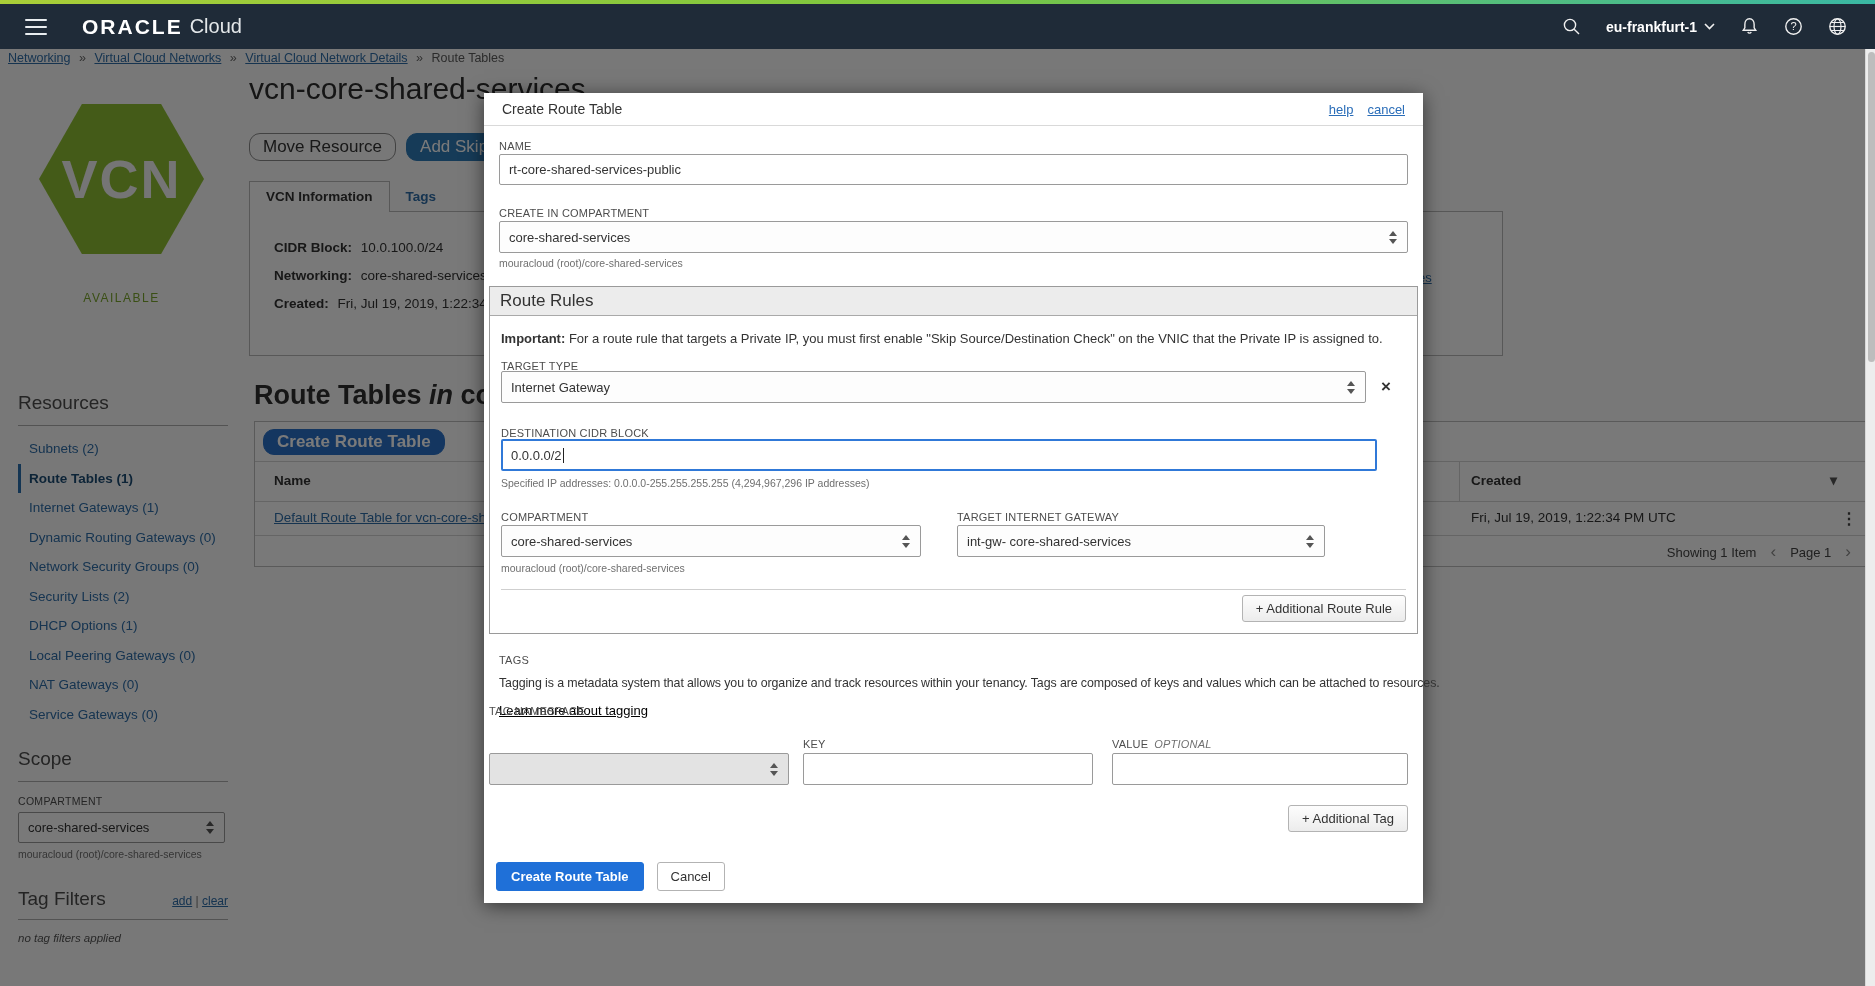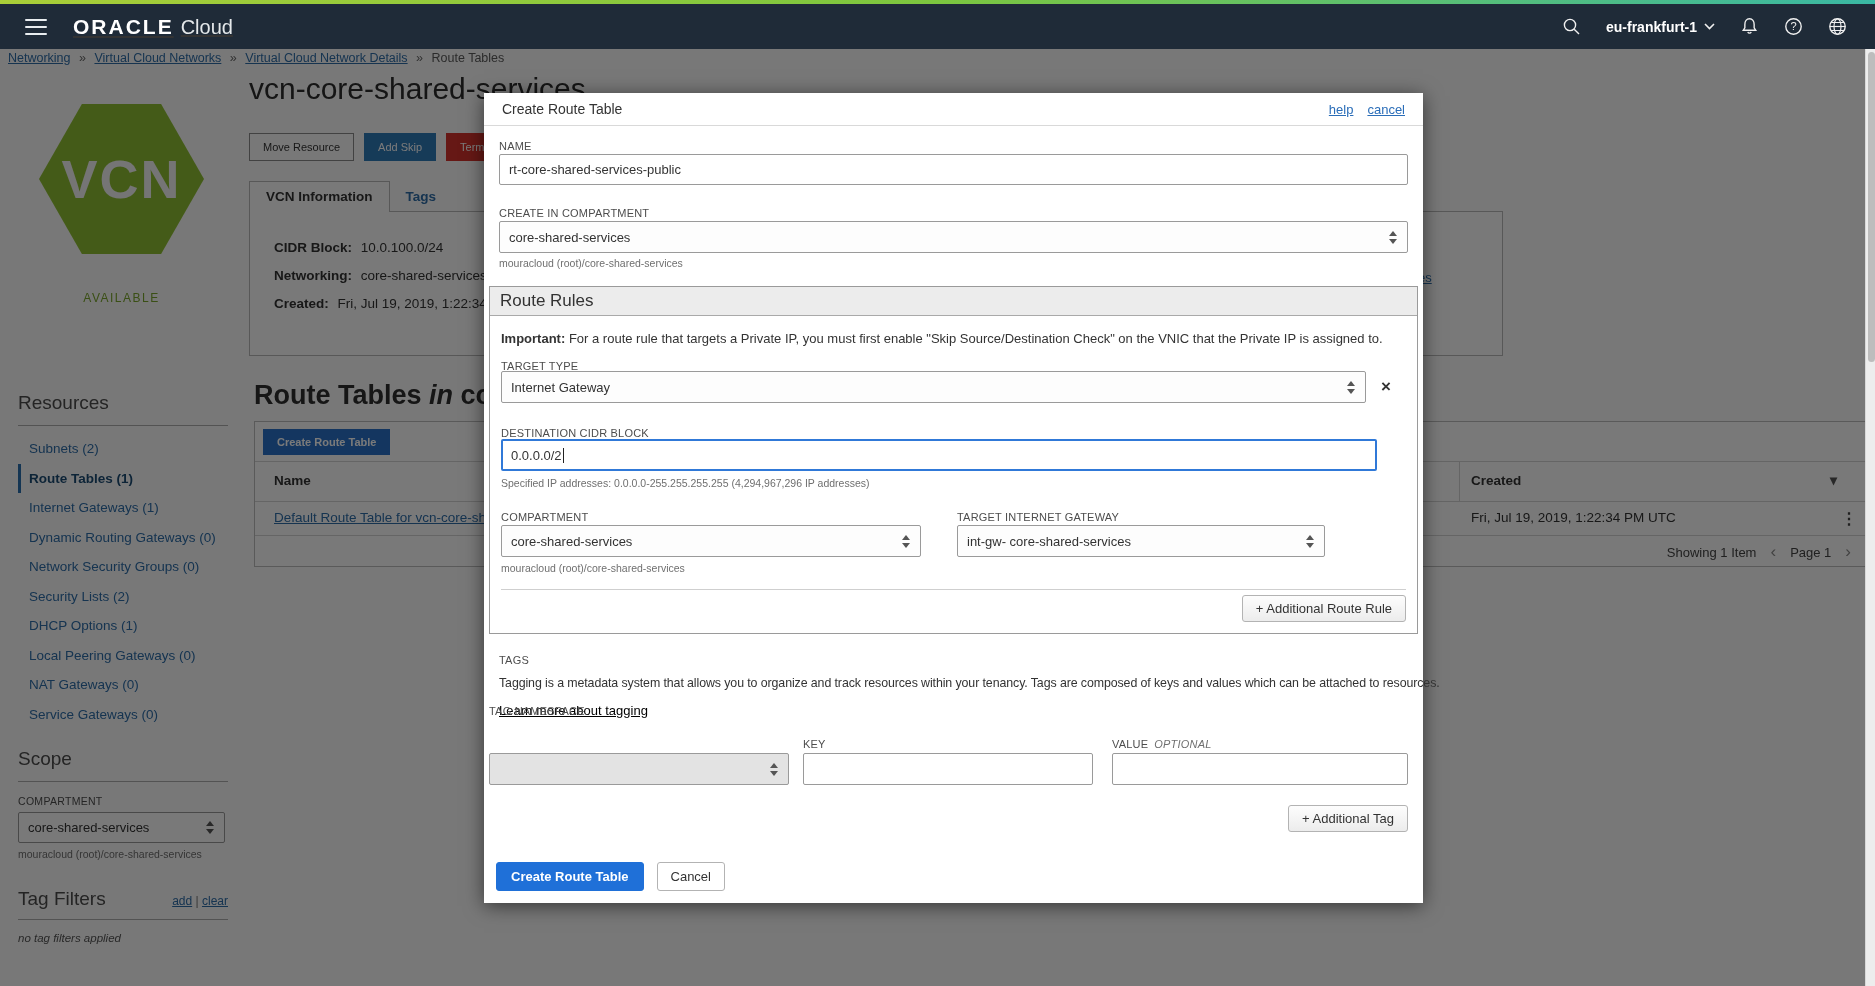--- a/index.html
+++ b/index.html
@@ -6,21 +6,21 @@
   html,body { width:1875px; height:986px; overflow:hidden; }
   body { font-family:"Liberation Sans", sans-serif; background:#fbfbfb; position:relative; color:#333; }
 
   
   .topline { position:absolute; left:0; top:0; width:1875px; height:4px;
              background:linear-gradient(90deg,#a9ce38,#7cc63f,#3ab8a4); z-index:80; }
   .topbar { position:absolute; left:0; top:4px; width:1875px; height:45px; background:#1f2b38; z-index:80;
             display:flex; align-items:center; }
   .hamburger { width:22px; height:16px; margin-left:25px; display:flex; flex-direction:column; justify-content:space-between; cursor:pointer; }
   .hamburger div { height:2px; background:#e9edf0; border-radius:1px; }
-  .brand { margin-left:26px; display:flex; align-items:flex-end;text-decoration:underline; }
+  .brand { margin-left:35px; display:flex; align-items:flex-start; }
   .brand .b1 { color:#fff; font-weight:bold; font-size:21px; letter-spacing:2px; }
   .brand .b2 { color:#e4e8ea; font-weight:300; font-size:20px; margin-left:7px; }
   .top-right { margin-left:auto; margin-right:28px; display:flex; align-items:center; gap:25px; }
   .region { color:#fff; font-size:14px; font-weight:bold; display:flex; align-items:center; gap:7px; cursor:pointer; }
   .ticon { display:flex; align-items:center; cursor:pointer; }
 
   
   .backdrop { position:absolute; left:0; top:49px; width:1875px; height:937px; background:rgba(0,0,0,.52); z-index:40; }
 
   
@@ -31,21 +31,21 @@
   .page-title { position:absolute; left:249px; top:72px; font-size:30px; font-weight:400; color:#2d2d2d; }
 
   .hex { position:absolute; left:39px; top:104px; width:165px; height:150px; background:#8fbf33;
          clip-path:polygon(26% 0%,74% 0%,100% 50%,74% 100%,26% 100%,0% 50%);
          display:flex; align-items:center; justify-content:center; }
   .hex span { font-size:54px; font-weight:bold; color:#f4f4f4; letter-spacing:2px; }
   .status { position:absolute; left:39px; top:291px; width:165px; text-align:center; font-size:12px;
             letter-spacing:1.5px; color:#7aa52c; }
 
   .btn-row { position:absolute; left:249px; top:133px; display:flex; gap:10px; }
-  .btn { height:28px; padding:0 13px; font-size:11px; display:inline-flex; align-items:center; border-radius:0; cursor:pointer; white-space:nowrap; }
+  .btn { height:28px; padding:0 13px; font-size:17px; display:inline-flex; align-items:center; border-radius:11px; cursor:pointer; white-space:nowrap; }
   .btn.ghost { background:transparent; border:1px solid #8a8a8a; color:#333; }
   .btn.navy { background:#2f7bb8; color:#fff; border:1px solid #2f7bb8; }
   .btn.red  { background:#d6342c; color:#fff; border:1px solid #d6342c; }
   .btn.primary { background:#2b72c9; color:#fff; border:1px solid #2b72c9; font-weight:bold; }
 
   .tabs { position:absolute; left:249px; top:181px; display:flex; align-items:flex-end; }
   .tab { font-size:13.5px; padding:7px 16px; cursor:pointer; }
   .tab.active { background:#fdfdfd; border:1px solid #b9b9b9; border-bottom:none; color:#333; font-weight:bold; position:relative; z-index:2; margin-bottom:-1px; height:31px; }
   .tab.plain { color:#2e6da8; font-weight:bold; }
   .info-panel { position:absolute; left:249px; top:211px; width:1254px; height:145px; background:#fdfdfd; border:1px solid #b9b9b9; }

